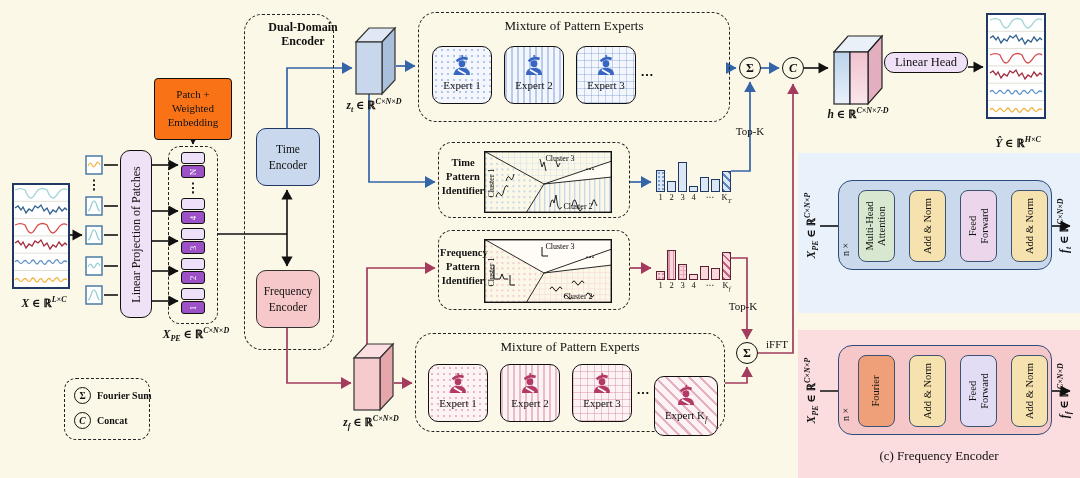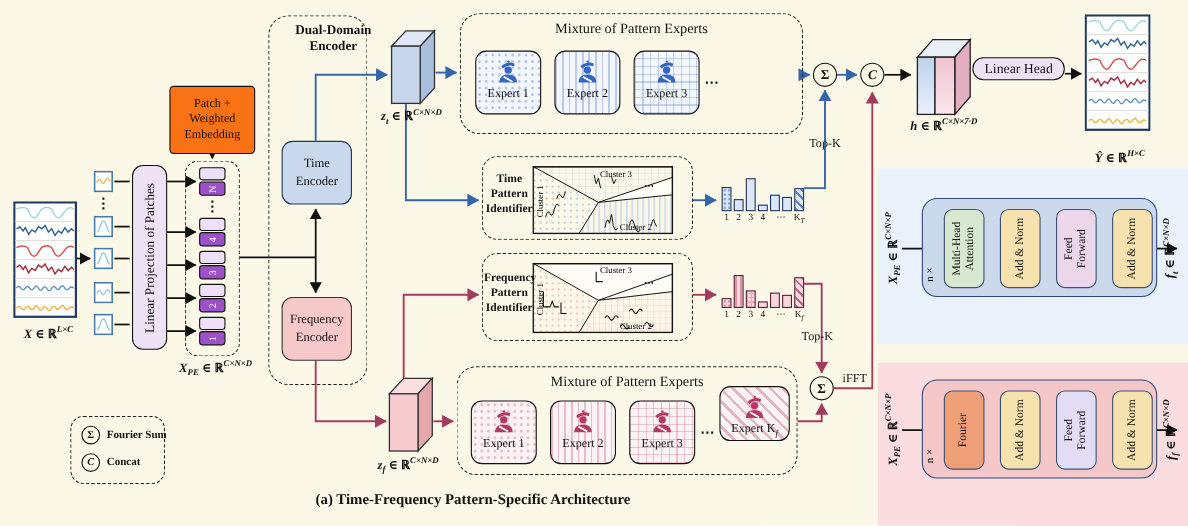--- a/index.html
+++ b/index.html
@@ -431,21 +431,21 @@
       </svg>
     <span class="elabel">Expert 2</span>
   </div>
   <div class="expert exbase-p exp-grid" style="left:572px;top:364px;width:60px;height:58px">
     <svg width="26" height="26" viewBox="0 0 24 24">
         <use href="#person" fill="#B23A64"></use>
       </svg>
     <span class="elabel">Expert 3</span>
   </div>
   <div class="box ctr" style="left:634px;top:378px;width:18px;height:30px;font-size:13px;font-weight:bold;z-index:2">⋯</div>
-  <div class="expert exbase-p exp-diag" style="left:654px;top:351px;width:64px;height:50px">
+  <div class="expert exbase-p exp-diag" style="left:654px;top:376px;width:64px;height:60px">
     <svg width="26" height="26" viewBox="0 0 24 24">
         <use href="#person" fill="#B23A64"></use>
       </svg>
     <span class="elabel"><span>Expert K</span><sub>f</sub></span>
   </div>
 
   <div class="circ" style="left:739px;top:57px">Σ</div>
   <div class="circ" style="left:782px;top:57px;font-style:italic">C</div>
   <div class="circ" style="left:736px;top:342px">Σ</div>
   <div class="box ctr" style="left:760px;top:337px;width:34px;height:14px;font-size:11px;z-index:4">iFFT</div>
@@ -495,21 +495,20 @@
   <div class="box dashedbox" style="left:64px;top:378px;width:86px;height:62px;border-radius:12px;z-index:2"></div>
   <div class="lrow" style="left:74px;top:387px;z-index:3">
     <div class="lcirc">Σ</div>
     <span class="llabel">Fourier Sum</span>
   </div>
   <div class="lrow" style="left:74px;top:412px;z-index:3">
     <div class="lcirc" style="font-style:italic">C</div>
     <span class="llabel">Concat</span>
   </div>
 
-  <div class="box" style="left:250px;top:446px;width:360px;font-weight:bold;font-size:13.5px;text-align:center;z-index:3">(a) Time-Frequency Pattern-Specific Architecture</div>
 
   <div class="box" style="left:838px;top:180px;width:214px;height:90px;background:#CBD9EC;border:1.6px solid #2F4B7C;border-radius:14px;z-index:2"></div>
   <div class="subbox" style="left:858px;top:190px;width:37px;height:72px;background:#D8E8D0">
     <div class="vrot">
         <div>Multi-Head</div>
         <div>Attention</div>
       </div>
   </div>
   <div class="subbox" style="left:909px;top:190px;width:37px;height:72px;background:#F6E2AE">
     <div class="vrot">Add &amp; Norm</div>
@@ -551,14 +550,15 @@
   </div>
   <div class="box ctr" style="left:838px;top:397px;width:16px;height:34px;z-index:3">
     <span class="vrot" style="font-size:10px">n ×</span>
   </div>
   <div class="box ctr" style="left:800px;top:331px;width:24px;height:120px;z-index:3">
     <span class="vrot math"><span class="mv">X</span><sub>PE</sub><span class="mm"> ∈ ℝ</span><sup>C×N×P</sup></span>
   </div>
   <div class="box ctr" style="left:1052px;top:331px;width:24px;height:120px;z-index:3">
     <span class="vrot math"><span class="mv">f</span><sub>f</sub><span class="mm"> ∈ ℝ</span><sup>C×N×D</sup></span>
   </div>
+  <div class="box captionsm" style="left:798px;top:448px;width:282px;z-index:3">(c) Frequency Encoder</div>
 
 </div>
 
 </body></html>

